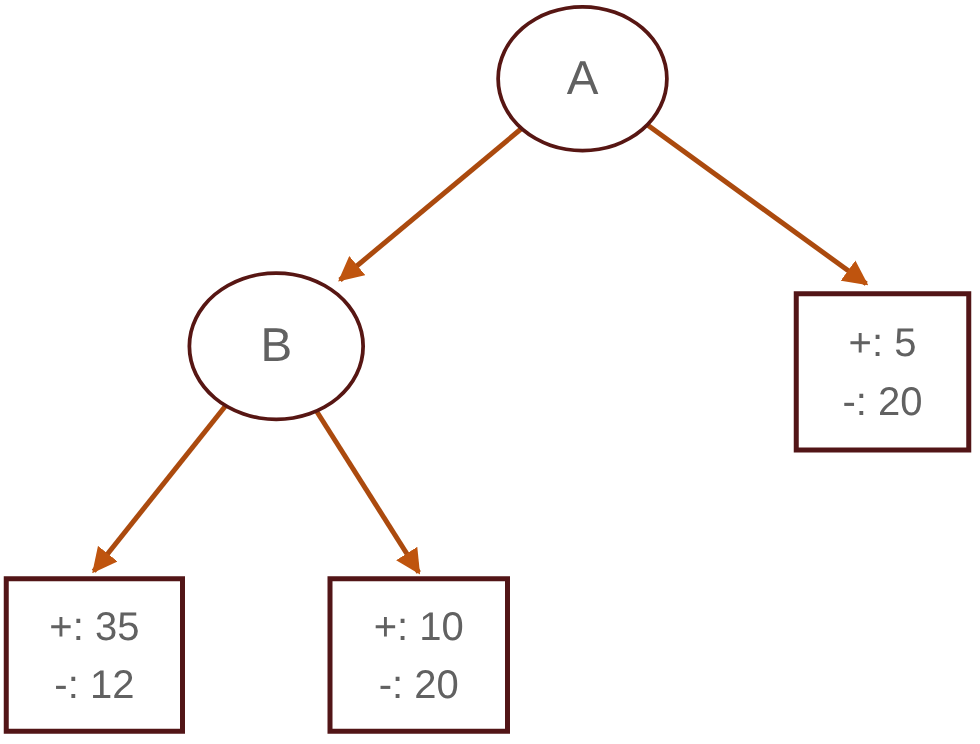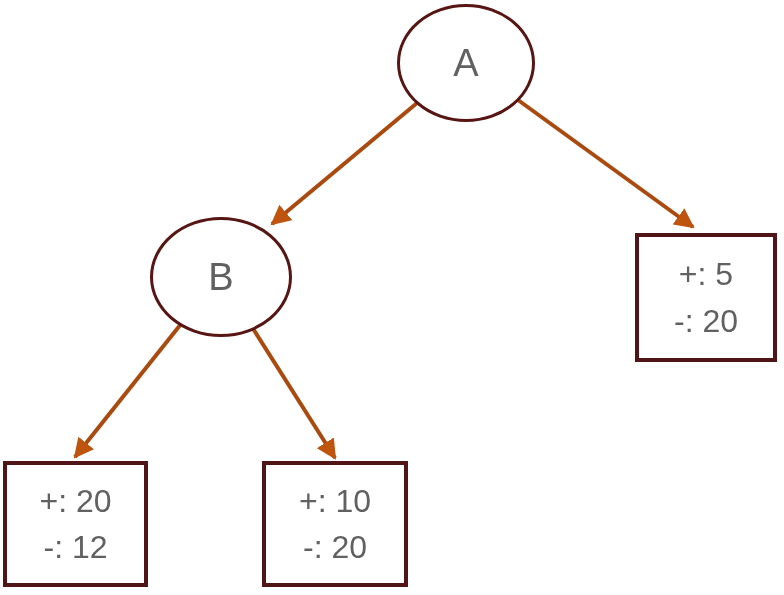--- a/index.html
+++ b/index.html
@@ -83,21 +83,21 @@
   <div class="node-ellipse" style="left:150px; top:217px; width:142px; height:120px;">
     <span class="node-label">B</span>
   </div>
 
   <div class="leaf-box" style="left:635px; top:233px; width:142px; height:129px;">
     <div class="leaf-line">+: 5</div>
     <div class="leaf-line">-: 20</div>
   </div>
 
   <div class="leaf-box" style="left:3px; top:461px; width:145px; height:126px;">
-    <div class="leaf-line">+: 20</div>
+    <div class="leaf-line">+: 35</div>
     <div class="leaf-line">-: 12</div>
   </div>
 
   <div class="leaf-box" style="left:262px; top:461px; width:146px; height:126px;">
     <div class="leaf-line">+: 10</div>
     <div class="leaf-line">-: 20</div>
   </div>
 
 </div>
 

